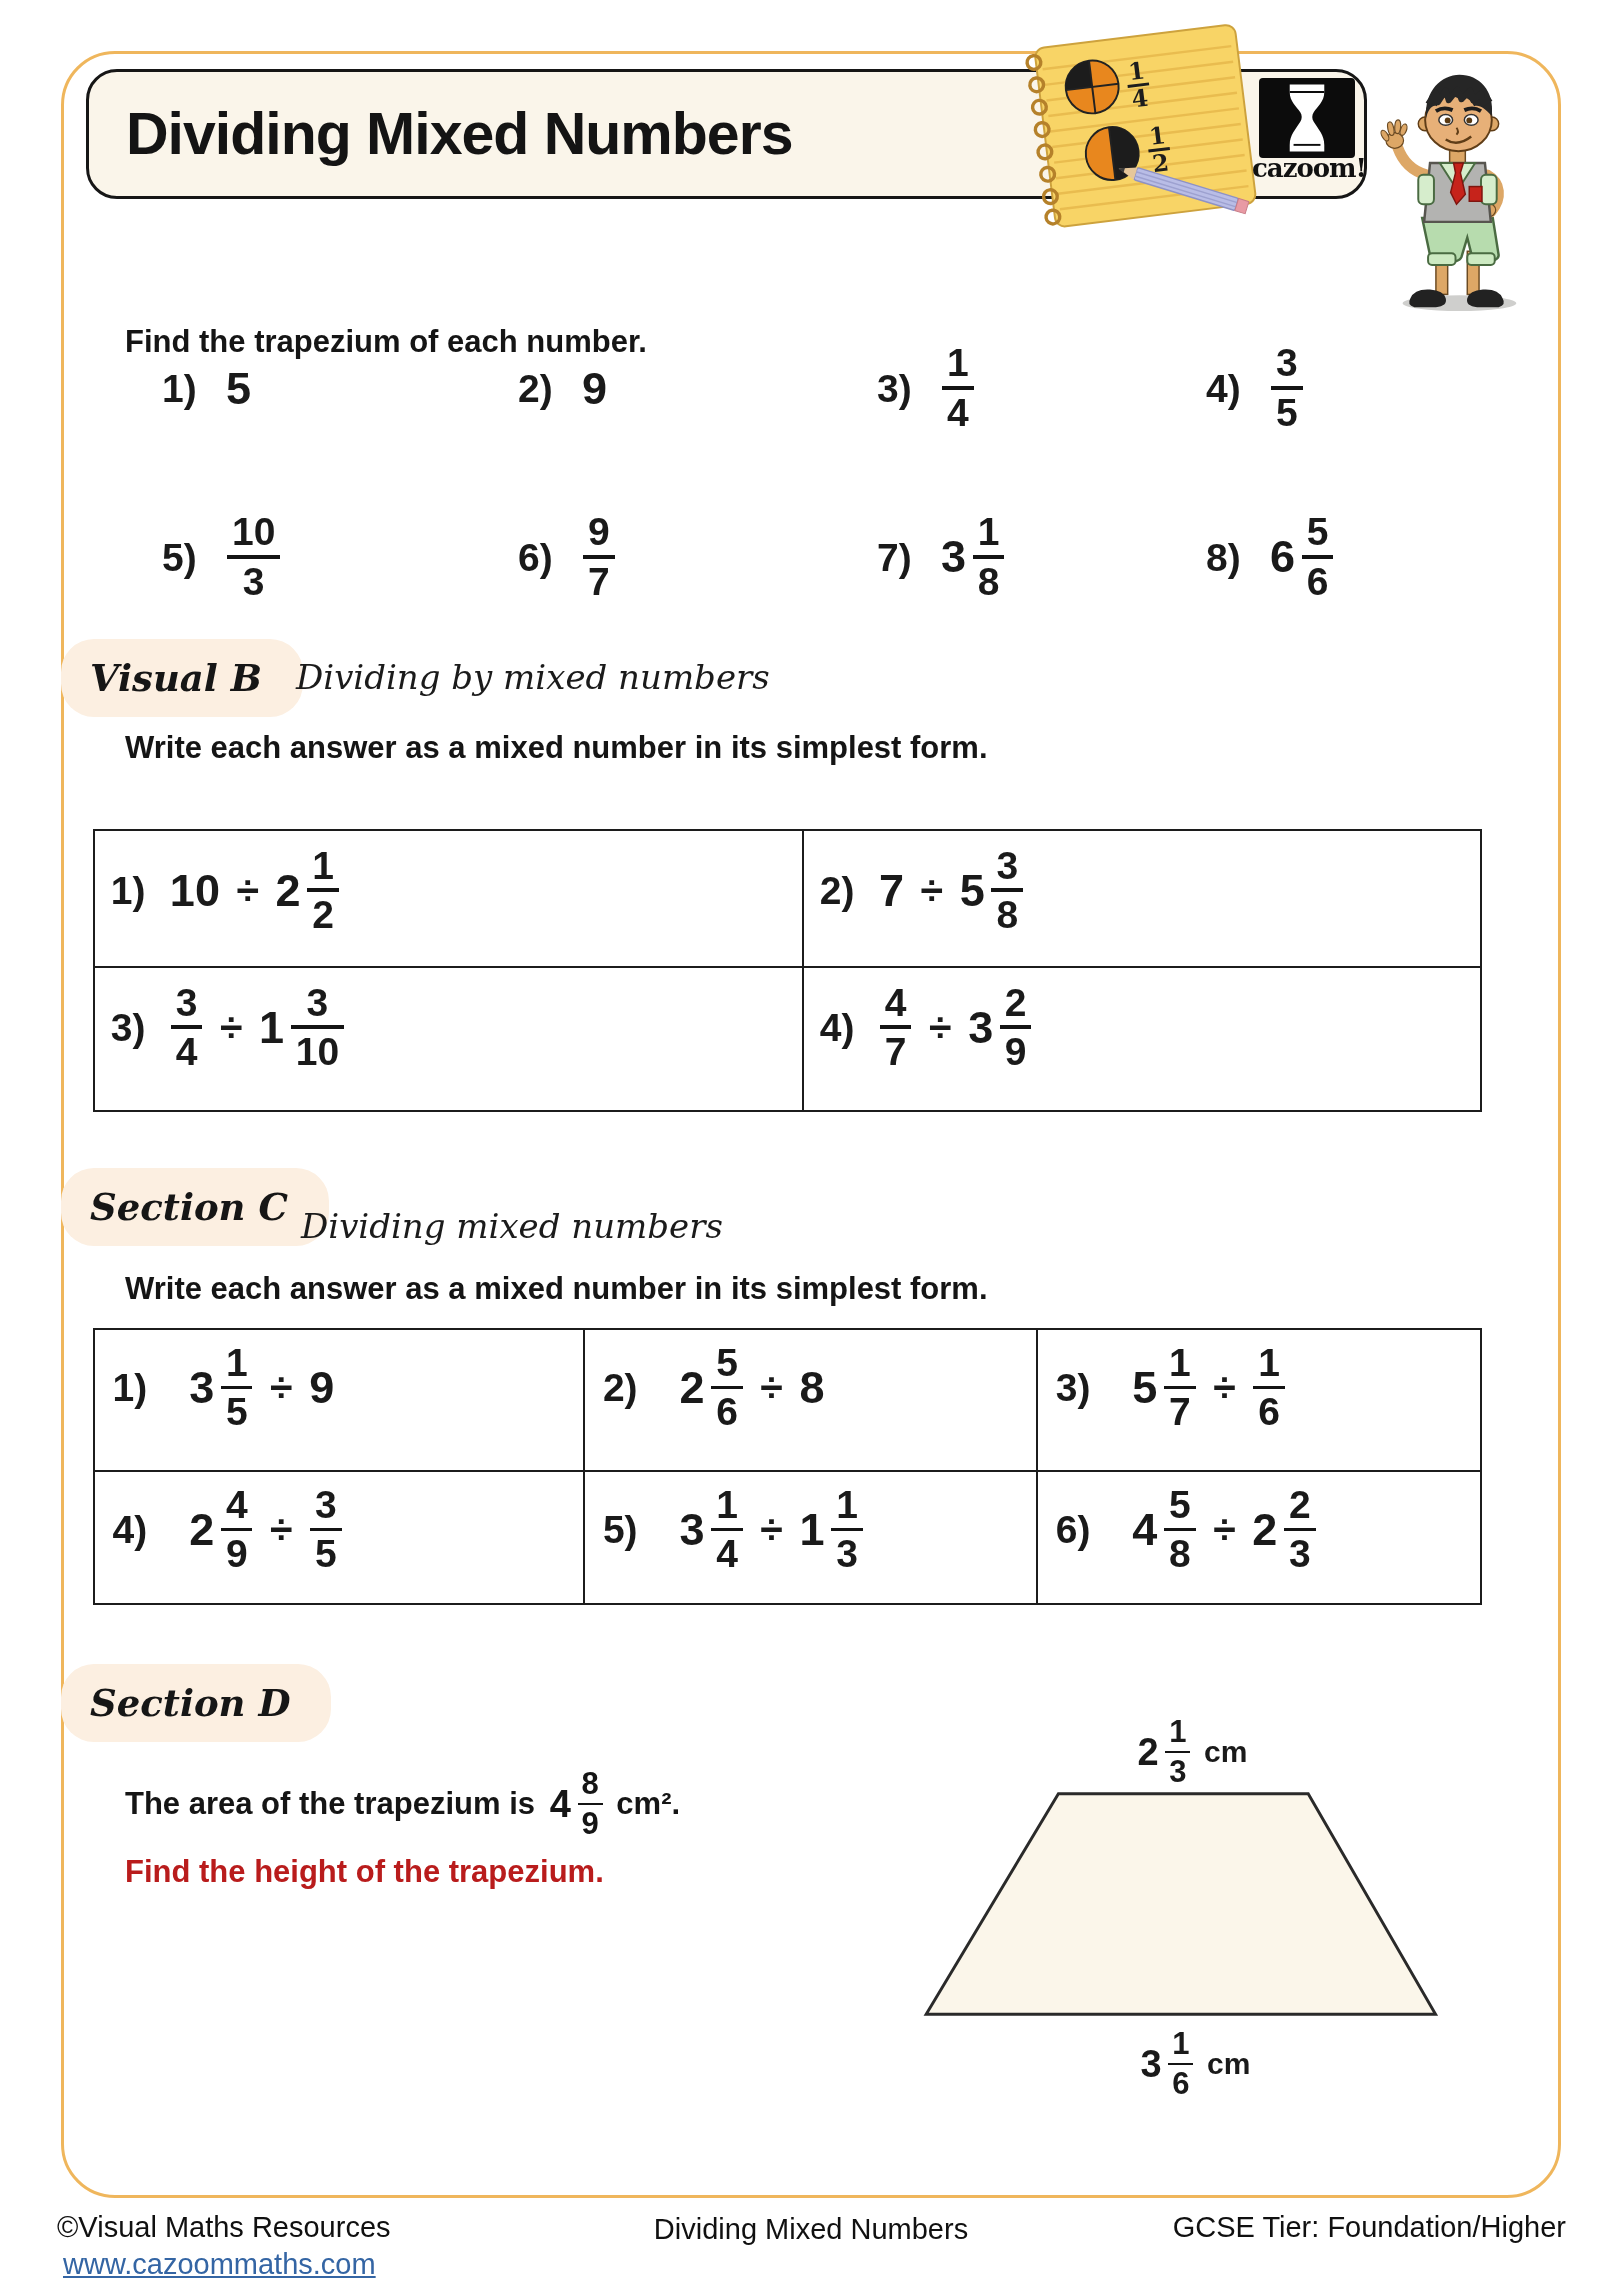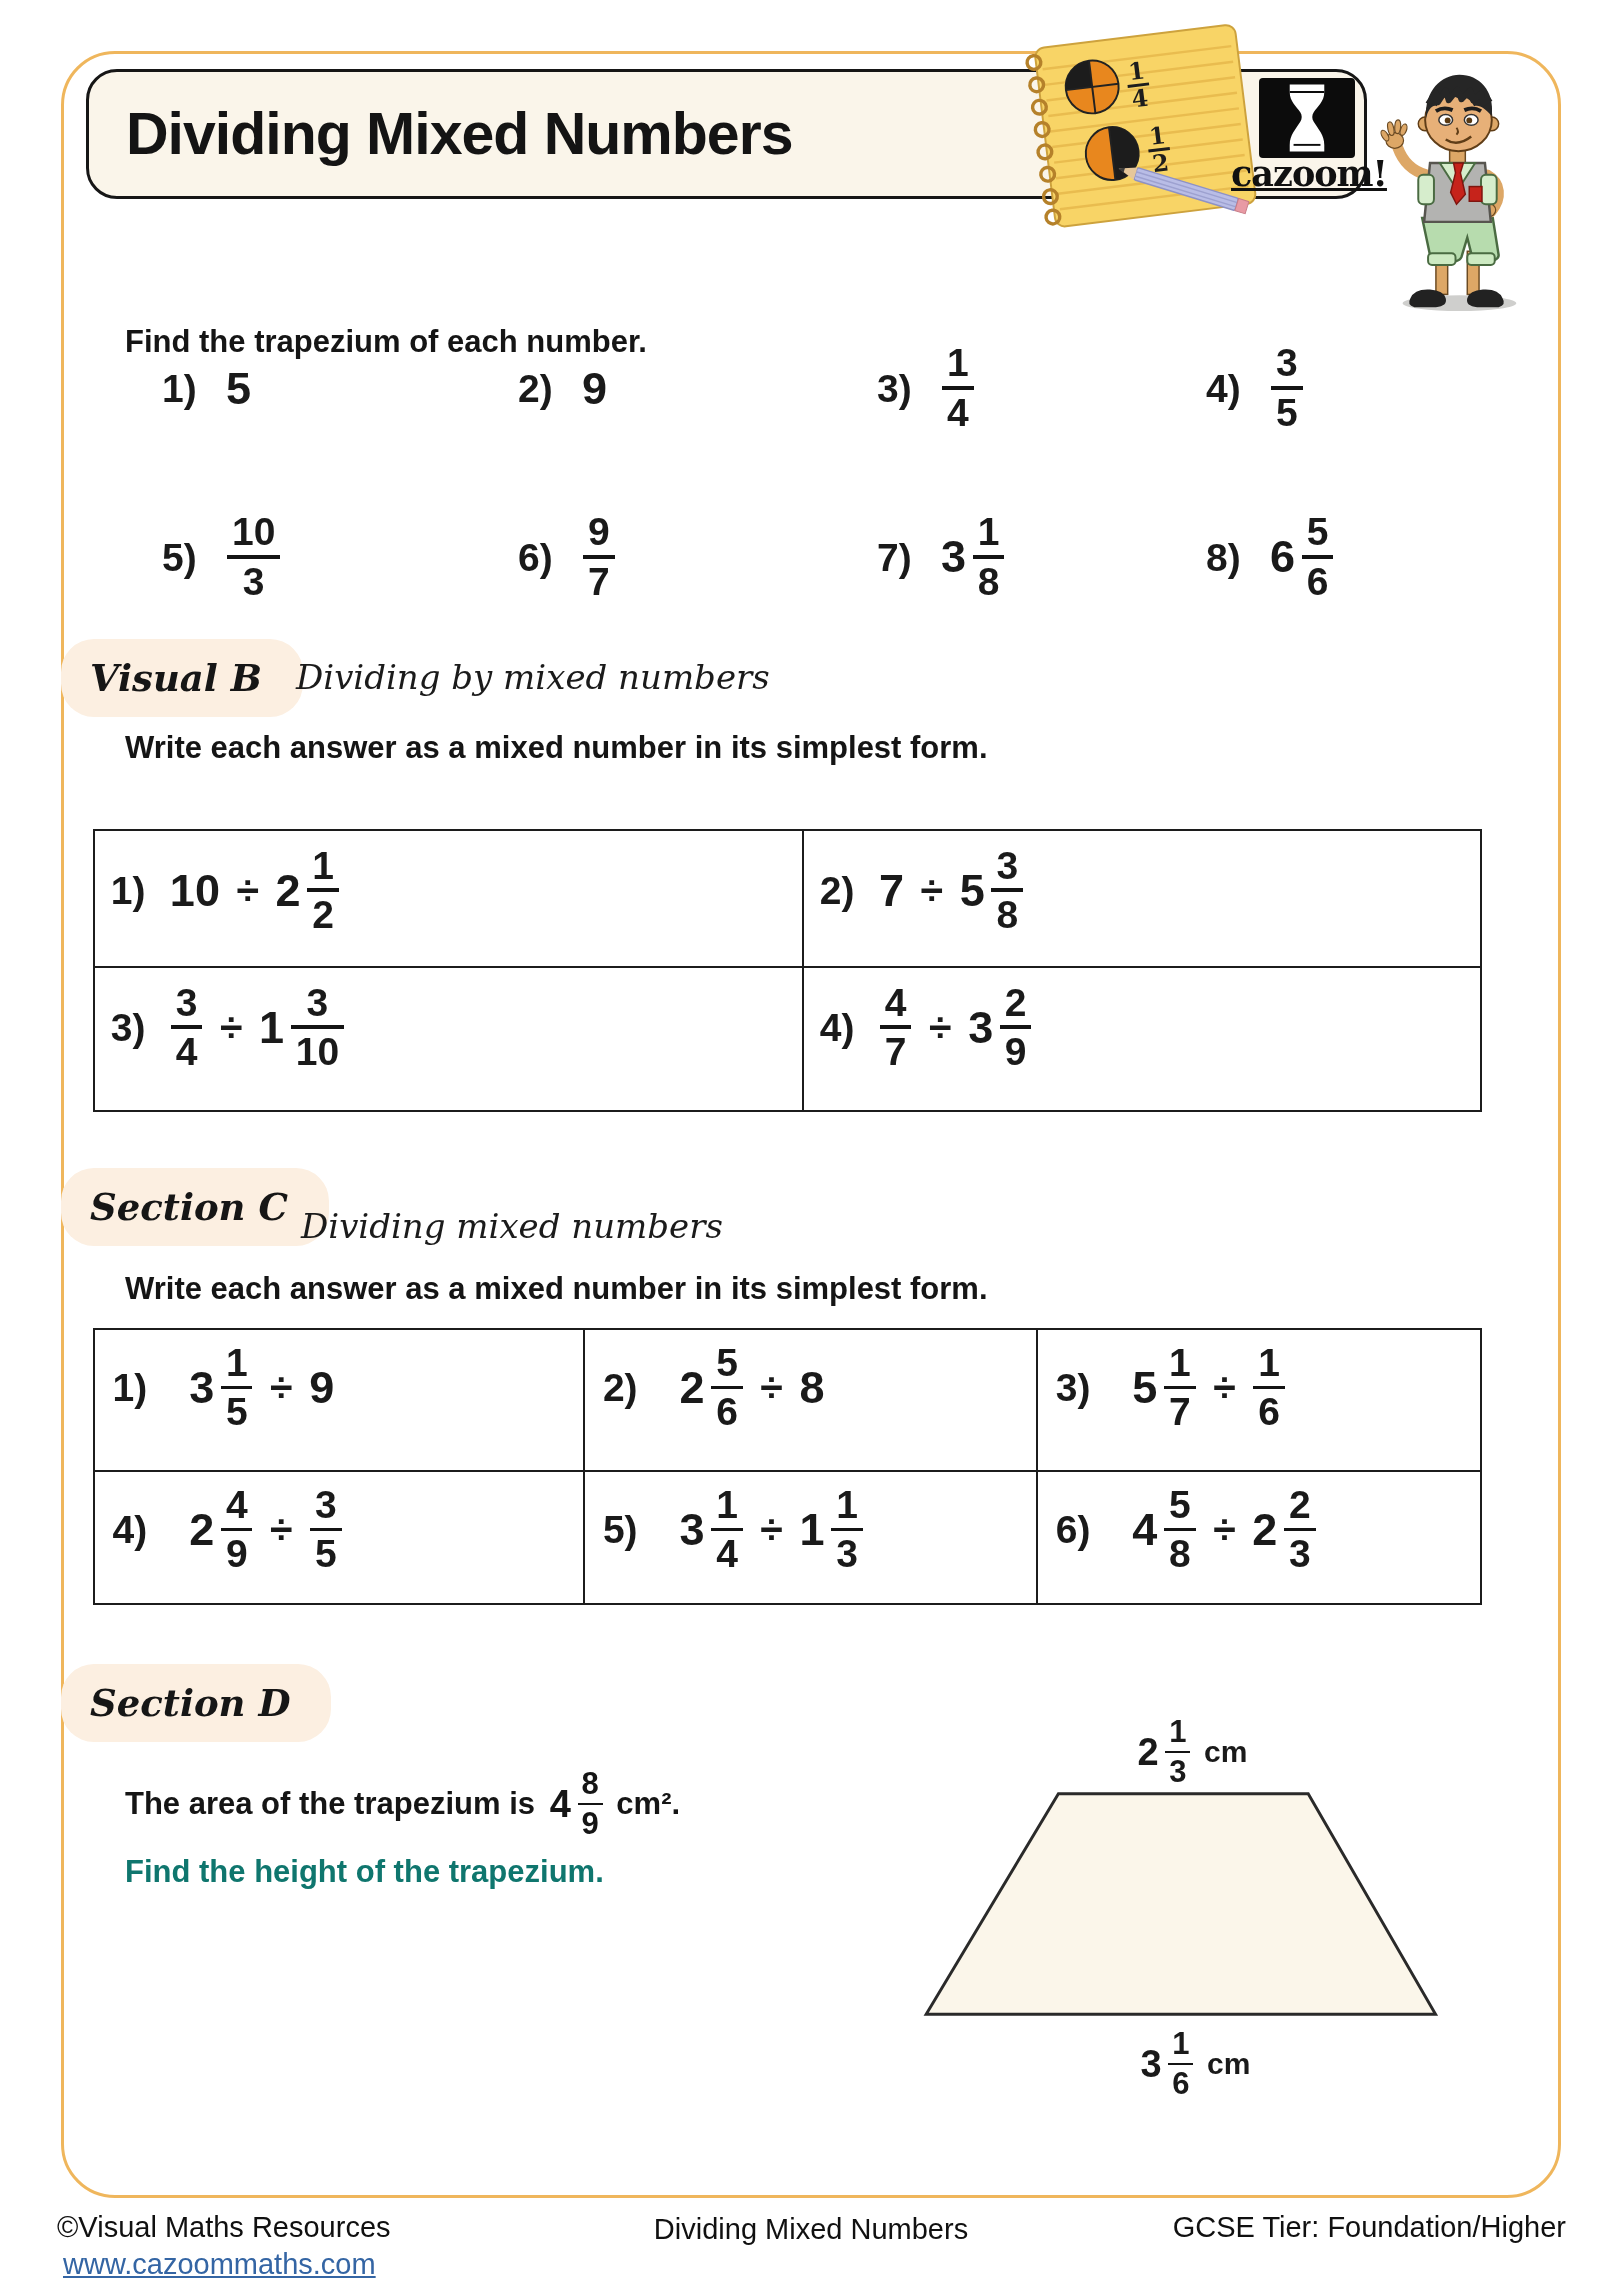--- a/index.html
+++ b/index.html
@@ -15,21 +15,21 @@
     border:3.9px solid var(--orange);border-radius:54px;}
 
   .banner{position:absolute;left:86px;top:69px;width:1281px;height:130px;background:var(--cream);
     border:3.9px solid #161616;border-radius:31px;display:flex;align-items:center;padding-left:37px;}
   .title{font-size:59px;font-weight:bold;letter-spacing:-1px;color:#141414;font-family:"Liberation Sans",sans-serif;}
 
   .notebook{position:absolute;left:1000px;top:23.5px;width:286px;height:214px;}
   .logo-box{position:absolute;left:1259px;top:78px;width:96px;height:80px;background:#0c0c0c;border-radius:3.9px;
     display:flex;align-items:center;justify-content:center;}
   .logo-text{position:absolute;left:1213px;top:153px;width:192px;text-align:center;
-    font-family:"DejaVu Serif",serif;font-weight:bold;font-size:35px;letter-spacing:-1px;color:#111;text-decoration:underline;}
+    font-family:"DejaVu Serif",serif;font-weight:bold;font-size:26px;letter-spacing:-1px;color:#111;}
   .boy{position:absolute;left:1377px;top:65px;width:159px;height:249px;}
 
   .section-tag{position:absolute;left:61px;height:78px;background:var(--peach);border-radius:33px;
     display:flex;align-items:center;padding:0 41px 0 29px;}
   .section-tag span{font-family:"DejaVu Serif",serif;font-style:italic;font-weight:bold;font-size:37px;color:#161616;}
   .tagA{top:223px;} .tagB{top:639px;} .tagC{top:1168px;} .tagD{top:1664px;}
 
   .section-sub{position:absolute;font-family:"DejaVu Serif",serif;font-style:italic;font-size:34px;color:#1b1b1b;}
   .subB{left:296px;top:657px;} .subC{left:301px;top:1206px;}
 
@@ -58,21 +58,21 @@
   .tblC{top:1328px;height:277px;grid-template-columns:35.4% 32.7% 31.9%;grid-template-rows:142px auto;}
   .cell{border-right:2.9px solid #1c1c1c;border-bottom:2.9px solid #1c1c1c;}
   .cell.last-col{border-right:none;} .cell.last-row{border-bottom:none;}
   .qrow{display:flex;align-items:center;}
   .tblB .qrow{padding:13.7px 0 0 15.7px;} .tblC .qrow{padding:11.8px 0 0 17.6px;}
   .tblB .qnum{margin-right:21.6px;} .tblC .qnum{margin-right:39px;}
 
   .d-line1{position:absolute;left:125px;top:1762px;height:84px;display:flex;align-items:center;
     font-size:31px;font-weight:bold;color:#151515;}
   .d-line1 .dtext{margin-right:11.8px;}
-  .d-line2{position:absolute;left:125px;top:1854px;font-size:31px;font-weight:bold;color:#0f766e;}
+  .d-line2{position:absolute;left:125px;top:1854px;font-size:31px;font-weight:bold;color:#b91c1c;}
 
   .inline-math .whole,.trap-label .whole{font-size:38px;}
   .inline-math .nu,.inline-math .de,.trap-label .nu,.trap-label .de{font-size:31px;padding:1px 3.9px;}
   .inline-math .bar,.trap-label .bar{height:2.9px;}
 
   .trap{position:absolute;left:880px;top:1782px;width:588px;height:240px;}
   .trap-label{position:absolute;display:flex;align-items:center;justify-content:center;}
   .trap-top{left:1088px;top:1715px;width:206px;height:74px;}
   .trap-bottom{left:1088px;top:2025px;width:212px;height:78px;}
 

